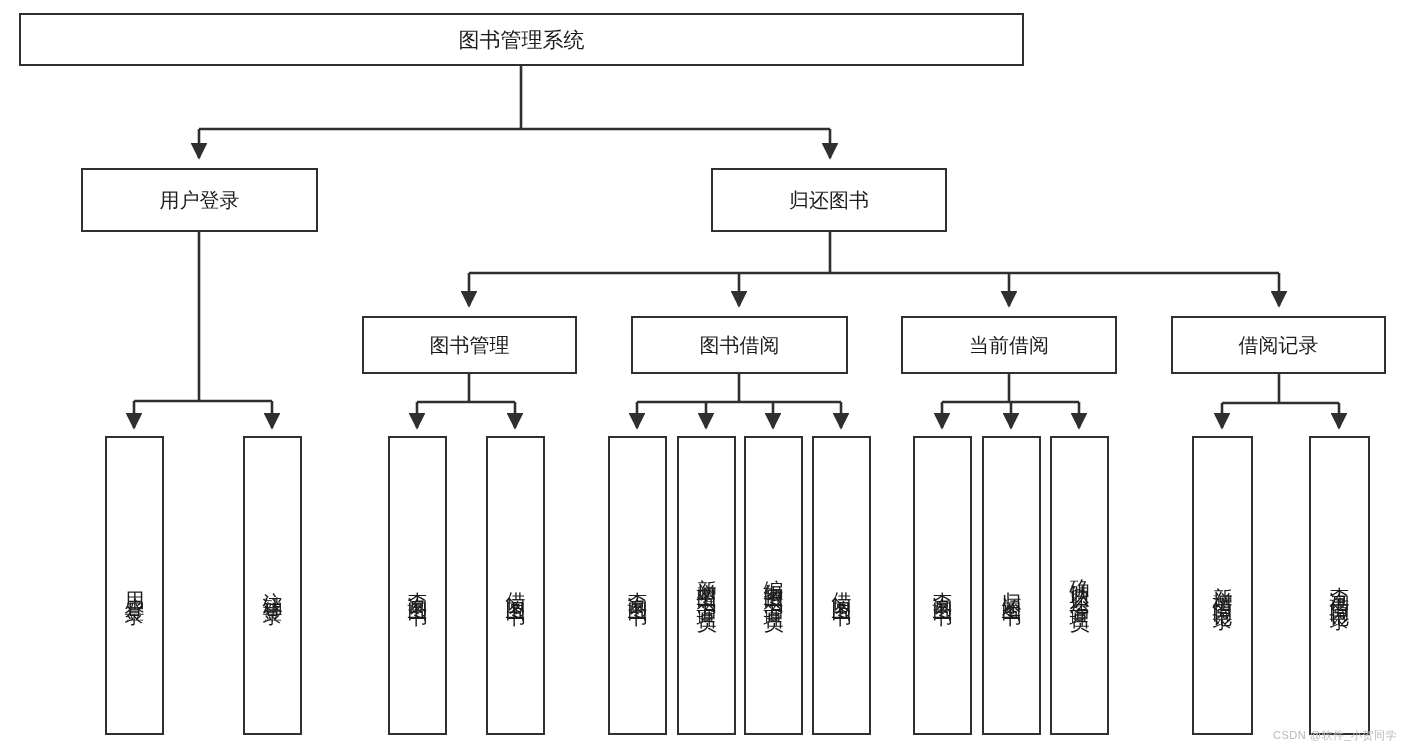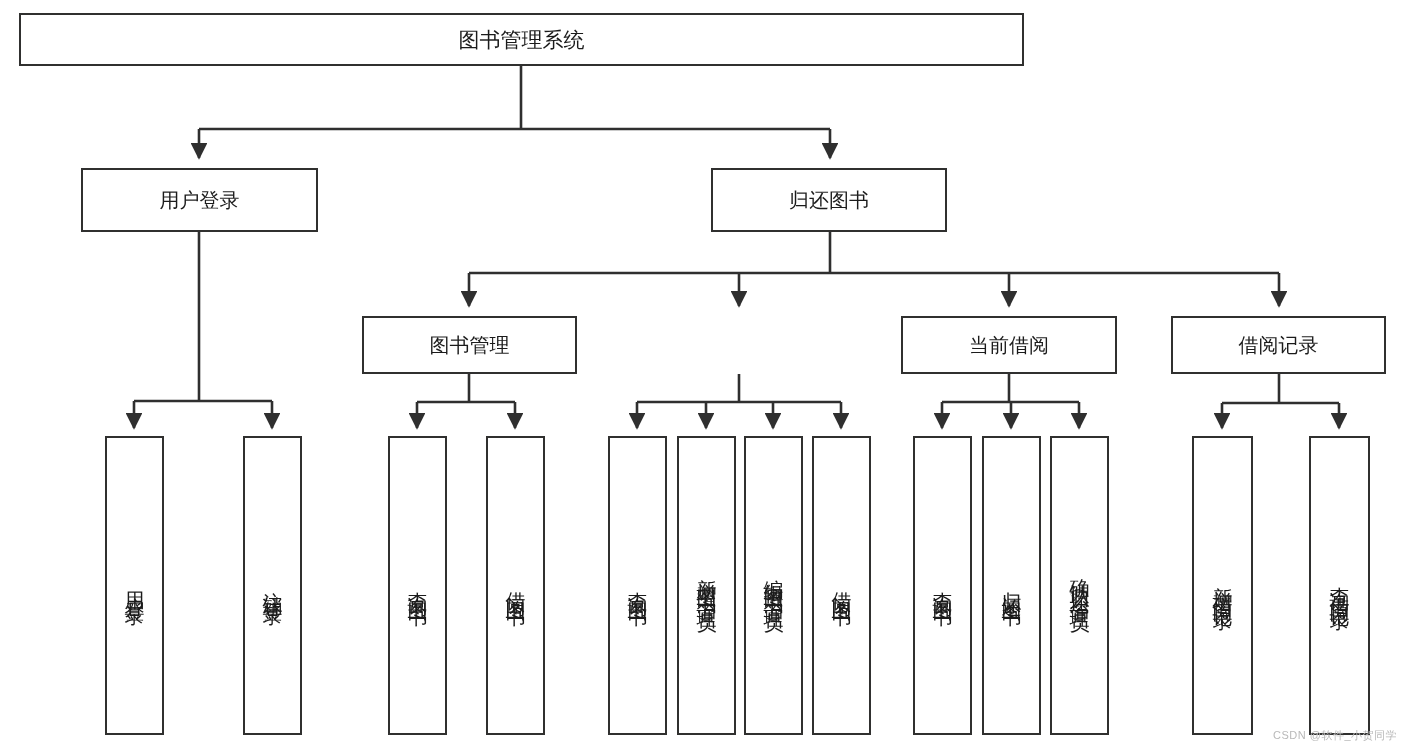--- a/index.html
+++ b/index.html
@@ -122,20 +122,23 @@
   <div class="node lvl2" style="left:81px;top:168px;width:237px;height:64px;">
     <span>用户登录</span>
   </div>
   <div class="node lvl2" style="left:711px;top:168px;width:236px;height:64px;">
     <span>归还图书</span>
   </div>
 
   <div class="node lvl3" style="left:362px;top:316px;width:215px;height:58px;">
     <span>图书管理</span>
   </div>
+  <div class="node lvl3" style="left:631px;top:316px;width:217px;height:58px;">
+    <span>图书借阅</span>
+  </div>
   <div class="node lvl3" style="left:901px;top:316px;width:216px;height:58px;">
     <span>当前借阅</span>
   </div>
   <div class="node lvl3" style="left:1171px;top:316px;width:215px;height:58px;">
     <span>借阅记录</span>
   </div>
 
   <div class="node leaf" style="left:105px;top:436px;width:59px;height:299px;">
     <span class="vtext">用户登录</span>
   </div>

